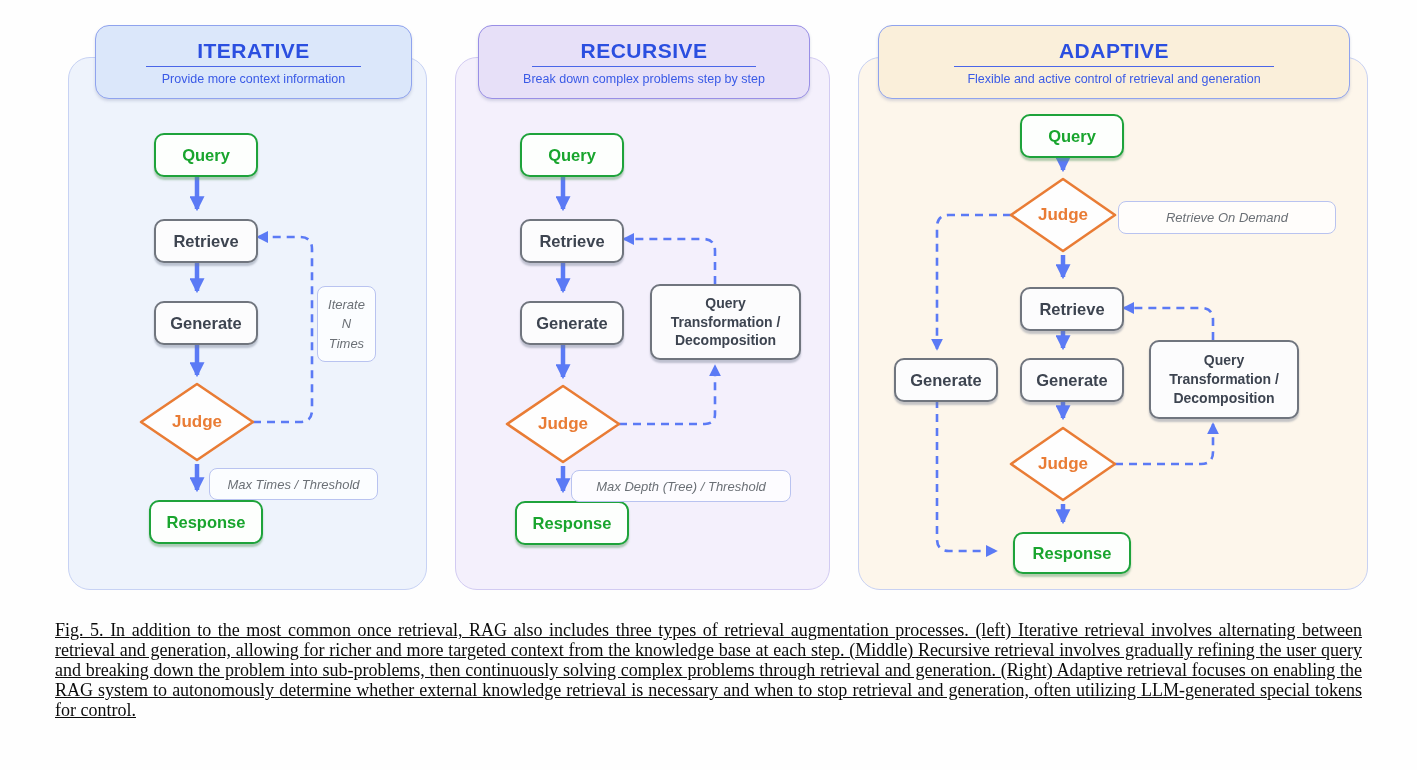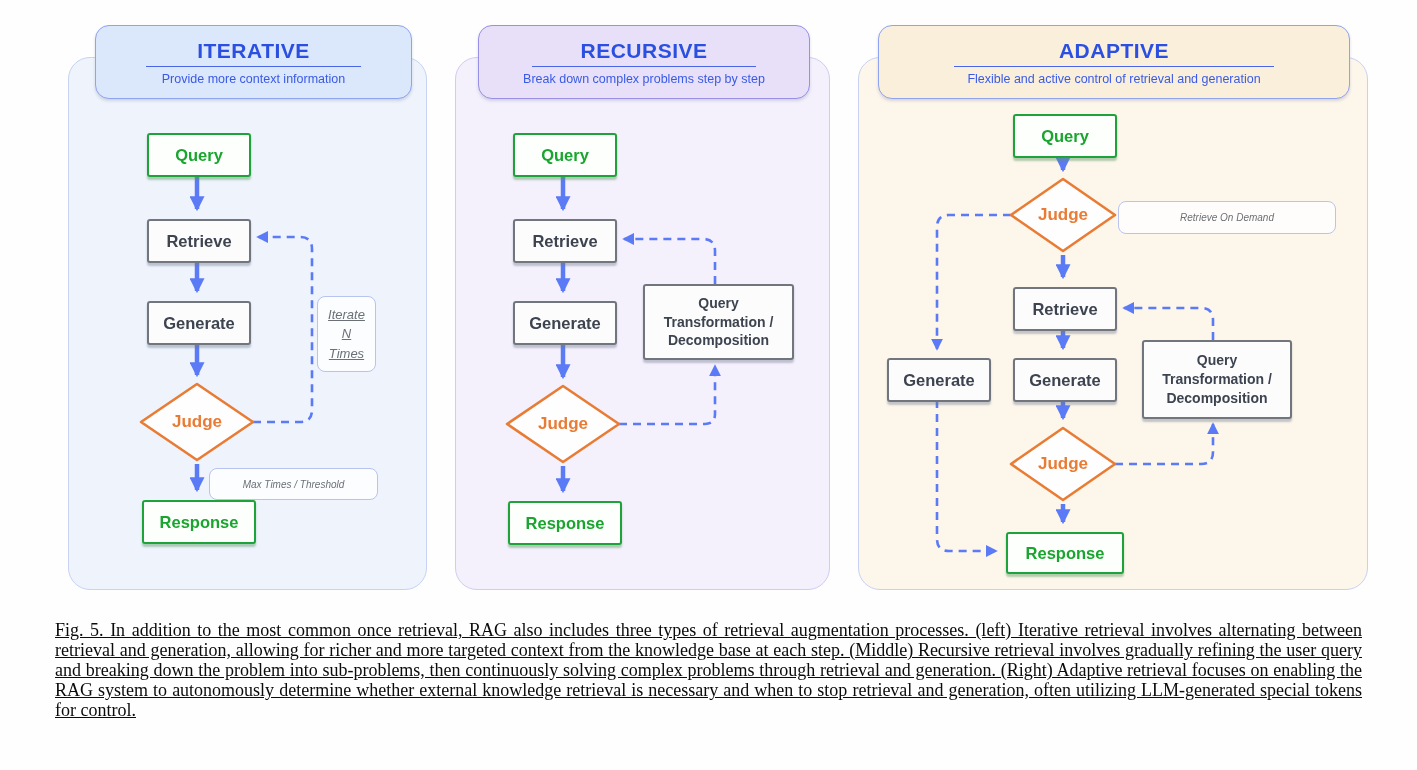--- a/index.html
+++ b/index.html
@@ -13,31 +13,31 @@
        display:flex;flex-direction:column;align-items:center;justify-content:center;
        box-shadow:0 2px 3px rgba(110,120,160,.25);}
   .hdr.h1{left:95px;width:315px;background:#dbe7fa;border:1.5px solid #8fa3ee;}
   .hdr.h2{left:478px;width:330px;background:#e7e0f8;border:1.5px solid #998fe6;}
   .hdr.h3{left:878px;width:470px;background:#faefda;border:1.5px solid #8fa3ee;}
   .hdr .t{font-size:21px;font-weight:700;color:#2b4fe0;letter-spacing:.5px;}
   .hdr .u{height:0;border-bottom:1.2px solid #4a66e8;width:68%;margin:3px 0 5px 0;}
   .hdr .s{font-size:12.5px;color:#3a5ae6;}
   svg.wires{position:absolute;left:0;top:0;z-index:1;}
   .node{position:absolute;z-index:2;display:flex;align-items:center;justify-content:center;
-        background:#fcfcfd;border:2px solid #70757e;border-radius:3px;
+        background:#fcfcfd;border:2px solid #70757e;border-radius:10px;
         font-size:16.5px;font-weight:700;color:#3d4450;
-        box-shadow:0 2.5px 2px rgba(110,120,140,.4);}
+        box-shadow:0 2.5px 2px rgba(110,120,140,.4);margin-left:7px;}
   .node.green{border:2.5px solid #1ea33b;color:#19a52e;background:#fdfffd;
         box-shadow:0 2.5px 2px rgba(90,150,100,.45);}
   .node.multi{font-size:14px;text-align:center;white-space:pre-line;line-height:1.35;}
   .jlabel{position:absolute;z-index:2;display:flex;align-items:center;justify-content:center;
         font-size:17px;font-weight:700;color:#e97c35;}
   .tag{position:absolute;z-index:2;display:flex;align-items:center;justify-content:center;
         background:rgba(255,255,255,.78);border:1.2px solid #b9c3f0;border-radius:8px;
-        font-style:italic;font-size:10px;color:#6b7076;text-align:center;}
+        font-style:italic;font-size:13px;color:#6b7076;text-align:center;}
   .tag.small{font-size:13px;white-space:pre-line;line-height:1.5;}
   #caption{position:absolute;left:55px;top:620px;width:1307px;z-index:2;
         font-family:"Liberation Serif",serif;font-size:18px;line-height:20px;
         color:#0b0b0b;text-align:justify;text-decoration:underline;}
 </style>
 </head>
 <body>
 
 <div id="stage">
 
@@ -105,33 +105,34 @@
       <polygon points="1063,179 1115,215 1063,251 1011,215"></polygon>
       <polygon points="1063,428 1115,464 1063,500 1011,464"></polygon>
     </g>
   </svg>
 
   <div class="node green" style="left:147px;top:133px;width:100px;height:40px;">Query</div>
   <div class="node" style="left:147px;top:219px;width:100px;height:40px;">Retrieve</div>
   <div class="node" style="left:147px;top:301px;width:100px;height:40px;">Generate</div>
   <div class="jlabel" style="left:157px;top:408px;width:80px;height:28px;">Judge</div>
   <div class="node green" style="left:142px;top:500px;width:110px;height:40px;">Response</div>
-  <div class="tag small" style="left:317px;top:296px;width:57px;height:74px;text-decoration:underline;">Iterate
+  <div class="tag small" style="left:317px;top:286px;width:57px;height:74px;">Iterate
 N
 Times</div>
   <div class="tag" style="left:209px;top:468px;width:167px;height:30px;">Max Times / Threshold</div>
 
   <div class="node green" style="left:513px;top:133px;width:100px;height:40px;">Query</div>
   <div class="node" style="left:513px;top:219px;width:100px;height:40px;">Retrieve</div>
   <div class="node" style="left:513px;top:301px;width:100px;height:40px;">Generate</div>
   <div class="jlabel" style="left:523px;top:410px;width:80px;height:28px;">Judge</div>
   <div class="node green" style="left:508px;top:501px;width:110px;height:40px;">Response</div>
   <div class="node multi" style="left:643px;top:284px;width:147px;height:72px;">Query
 Transformation /
 Decomposition</div>
+  <div class="tag" style="left:571px;top:470px;width:218px;height:30px;">Max Depth (Tree) / Threshold</div>
 
   <div class="node green" style="left:1013px;top:114px;width:100px;height:40px;">Query</div>
   <div class="jlabel" style="left:1023px;top:201px;width:80px;height:28px;">Judge</div>
   <div class="tag" style="left:1118px;top:201px;width:216px;height:31px;">Retrieve On  Demand</div>
   <div class="node" style="left:1013px;top:287px;width:100px;height:40px;">Retrieve</div>
   <div class="node" style="left:887px;top:358px;width:100px;height:40px;">Generate</div>
   <div class="node" style="left:1013px;top:358px;width:100px;height:40px;">Generate</div>
   <div class="jlabel" style="left:1023px;top:450px;width:80px;height:28px;">Judge</div>
   <div class="node multi" style="left:1142px;top:340px;width:146px;height:75px;">Query
 Transformation /

